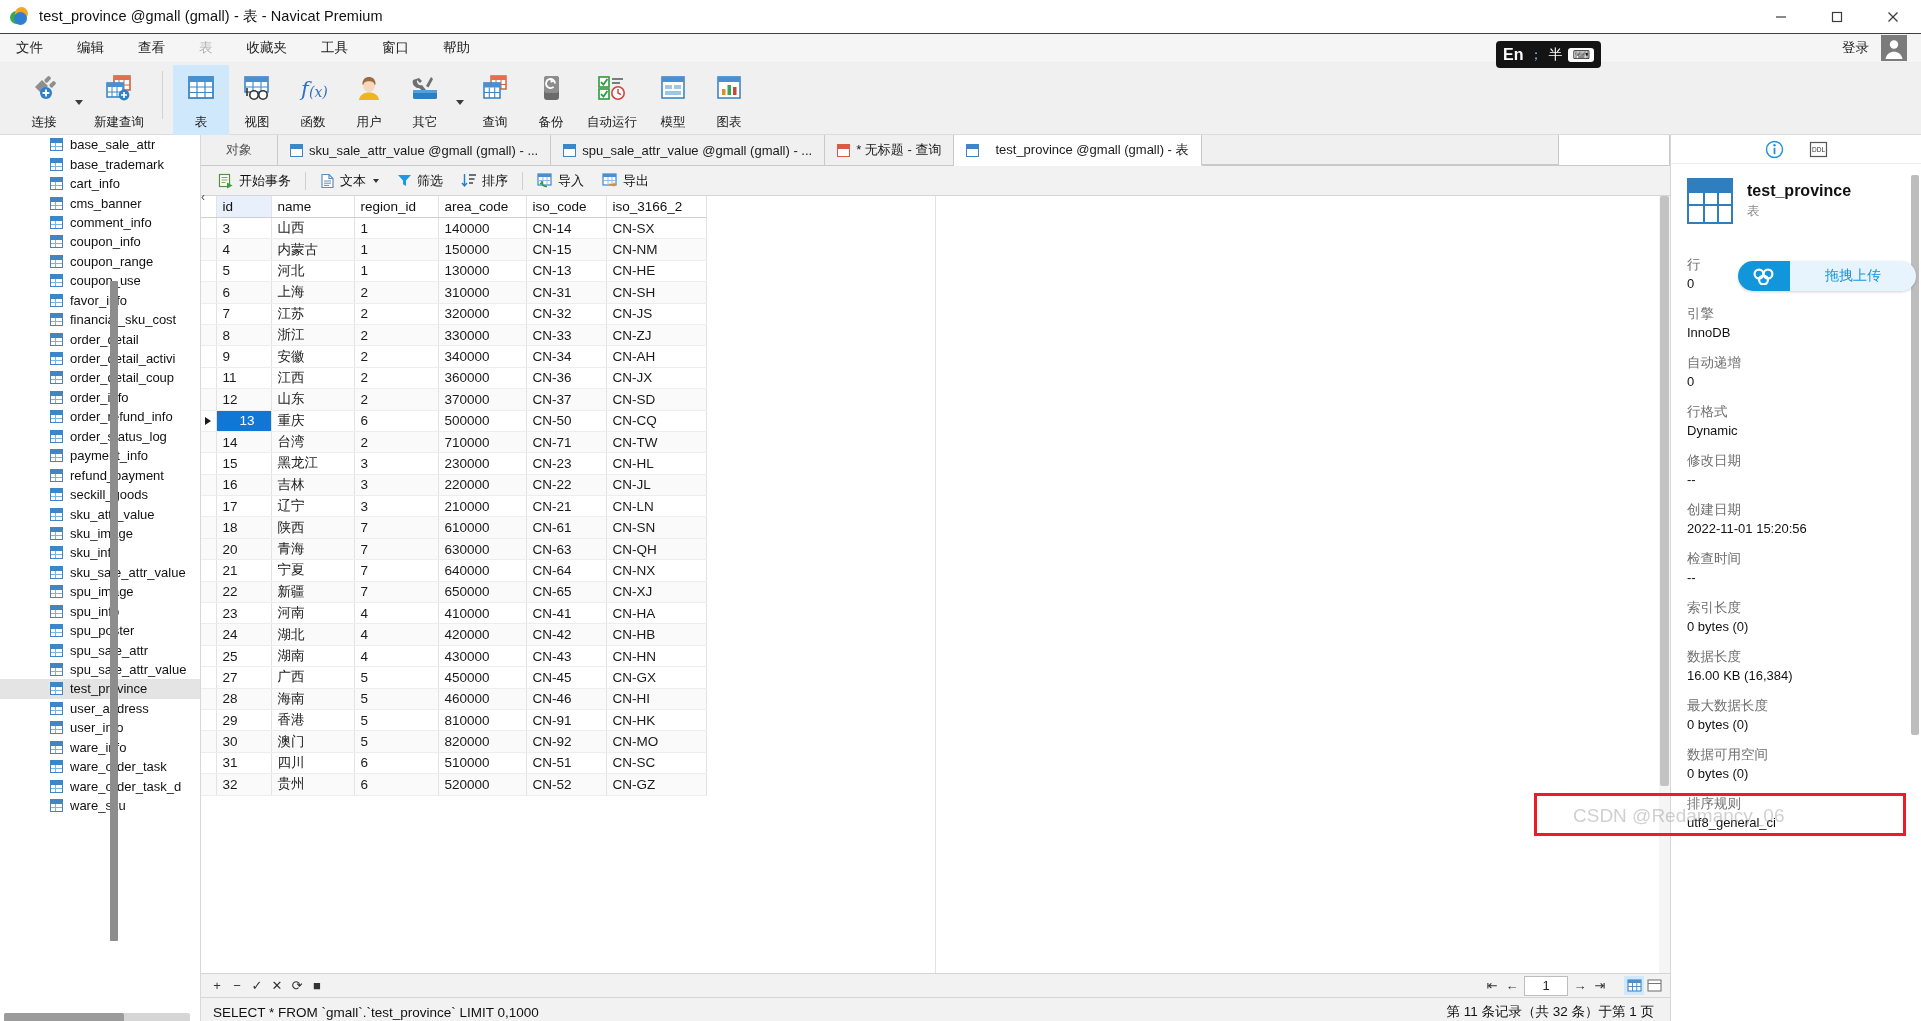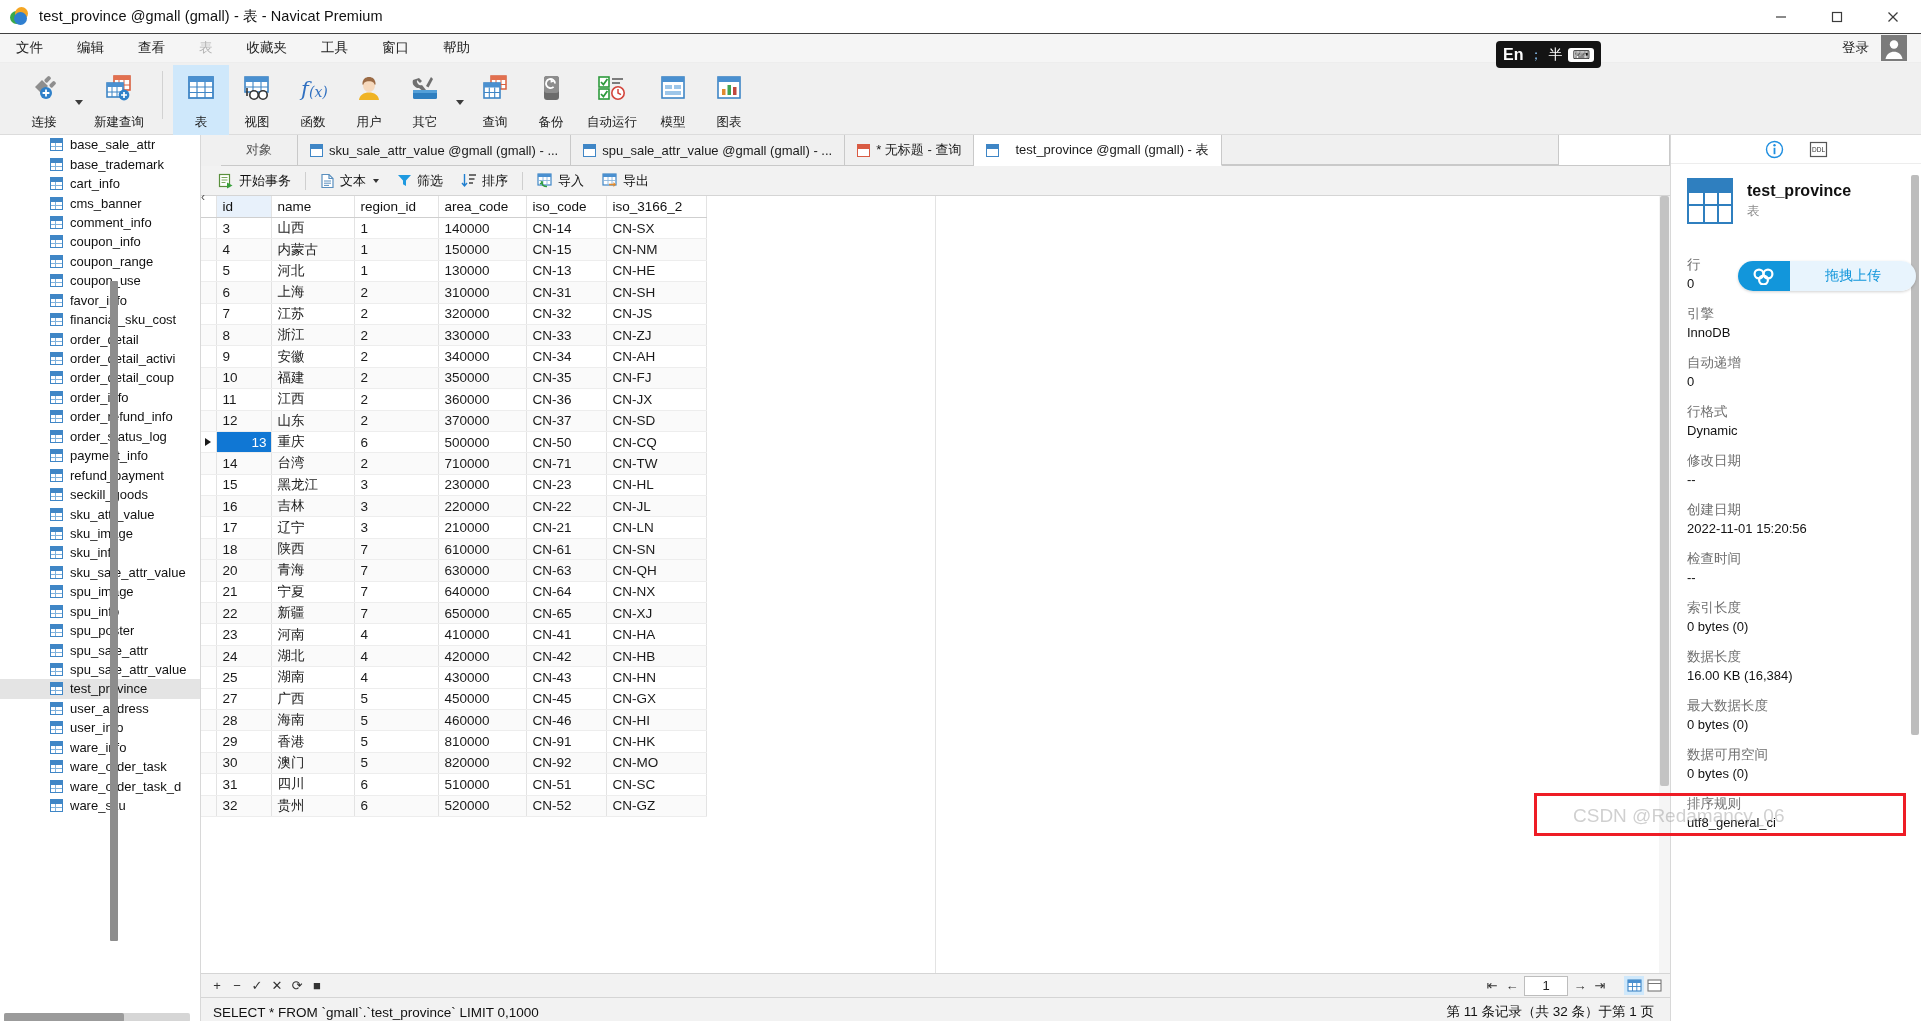--- a/index.html
+++ b/index.html
@@ -76,21 +76,21 @@
   .sb-vscroll{position:absolute;left:110px;top:146px;width:8px;height:660px;background:#8d8d8d;
     border-radius:1px;}
   .sb-hscroll{position:absolute;left:4px;bottom:4px;width:186px;height:9px;background:#d6d6d6;border-radius:2px;}
   .sb-hscroll i{display:block;width:120px;height:9px;background:#9b9b9b;border-radius:2px;}
 
   
   .center{flex:1;display:flex;flex-direction:column;min-width:0;background:#f0f0f0;}
 
   
   .tabstrip{height:30px;background:#f0f0f0;display:flex;align-items:stretch;
-    border-bottom:1px solid #c9c9c9;margin-left:20px;}
+    border-bottom:1px solid #c9c9c9;}
   .tab-obj{width:76px;display:flex;align-items:center;justify-content:center;
     font-size:13px;color:#555;border-right:1px solid #c9c9c9;background:#f0f0f0;}
   .tab{display:flex;align-items:center;gap:6px;padding:0 12px;font-size:13px;color:#1a1a1a;
     background:#f0f0f0;border-right:1px solid #c9c9c9;max-width:330px;white-space:nowrap;overflow:hidden;}
   .tab.active{background:#ffffff;border-bottom:1px solid #ffffff;margin-bottom:-1px;gap:16px;}
   .tab .tico{width:13px;height:13px;flex:none;border:1px solid #3f86c6;box-sizing:border-box;
     background:linear-gradient(#3f86c6,#3f86c6) 0 0/100% 4px no-repeat,#fff;position:relative;}
   .tab .tico.q{border-color:#d95b43;background:linear-gradient(#d95b43,#d95b43) 0 0/100% 4px no-repeat,#fff;}
   .tab .tlbl{overflow:hidden;text-overflow:ellipsis;}
   .tab-fill{flex:1;background:#f0f0f0;border-bottom:1px solid #c9c9c9;}
@@ -115,21 +115,21 @@
   table.grid thead th.idh{background:#e8f1fb;}
   .col-marker{width:15px;min-width:15px;border-right:1px solid #e3e3e3;}
   .col-id{width:55px;}
   .col-name{width:83px;}
   .col-region{width:84px;}
   .col-area{width:88px;}
   .col-iso{width:80px;}
   .col-iso2{width:100px;}
   td.num{text-align:right;padding-right:8px;}
   tr.alt td{background:#fafafa;}
-  tr.sel td.idcell{background:#1077d4;color:#fff;text-align:right;padding-right:4px;}
+  tr.sel td.idcell{background:#1077d4;color:#fff;text-align:right;padding-right:16px;}
   td.marker{position:relative;background:#fff;}
   tr.sel td.marker::after{content:"";position:absolute;left:4px;top:6px;
     border-left:6px solid #1a1a1a;border-top:4px solid transparent;border-bottom:4px solid transparent;}
   .grid-rightfill{flex:1;background:#fff;border-left:1px solid #e3e3e3;}
 
   .grid-vscroll{position:absolute;right:0;top:0;width:11px;height:100%;background:#f5f5f5;}
   .grid-vscroll i{position:absolute;left:1px;top:0;width:9px;height:590px;background:#c3c3c3;border-radius:2px;}
 
   
   .pager{height:23px;background:#f2f2f2;display:flex;align-items:center;
@@ -724,29 +724,20 @@
                   <td>CN-ZJ</td>
                 </tr>
                 <tr class="">
                   <td class="marker"></td>
                   <td class="num idcell">9</td>
                   <td>安徽</td>
                   <td>2</td>
                   <td>340000</td>
                   <td>CN-34</td>
                   <td>CN-AH</td>
-                </tr>
-                <tr class="alt ">
-                  <td class="marker"></td>
-                  <td class="num idcell">10</td>
-                  <td>福建</td>
-                  <td>2</td>
-                  <td>350000</td>
-                  <td>CN-35</td>
-                  <td>CN-FJ</td>
                 </tr>
                 <tr class="">
                   <td class="marker"></td>
                   <td class="num idcell">11</td>
                   <td>江西</td>
                   <td>2</td>
                   <td>360000</td>
                   <td>CN-36</td>
                   <td>CN-JX</td>
                 </tr>

